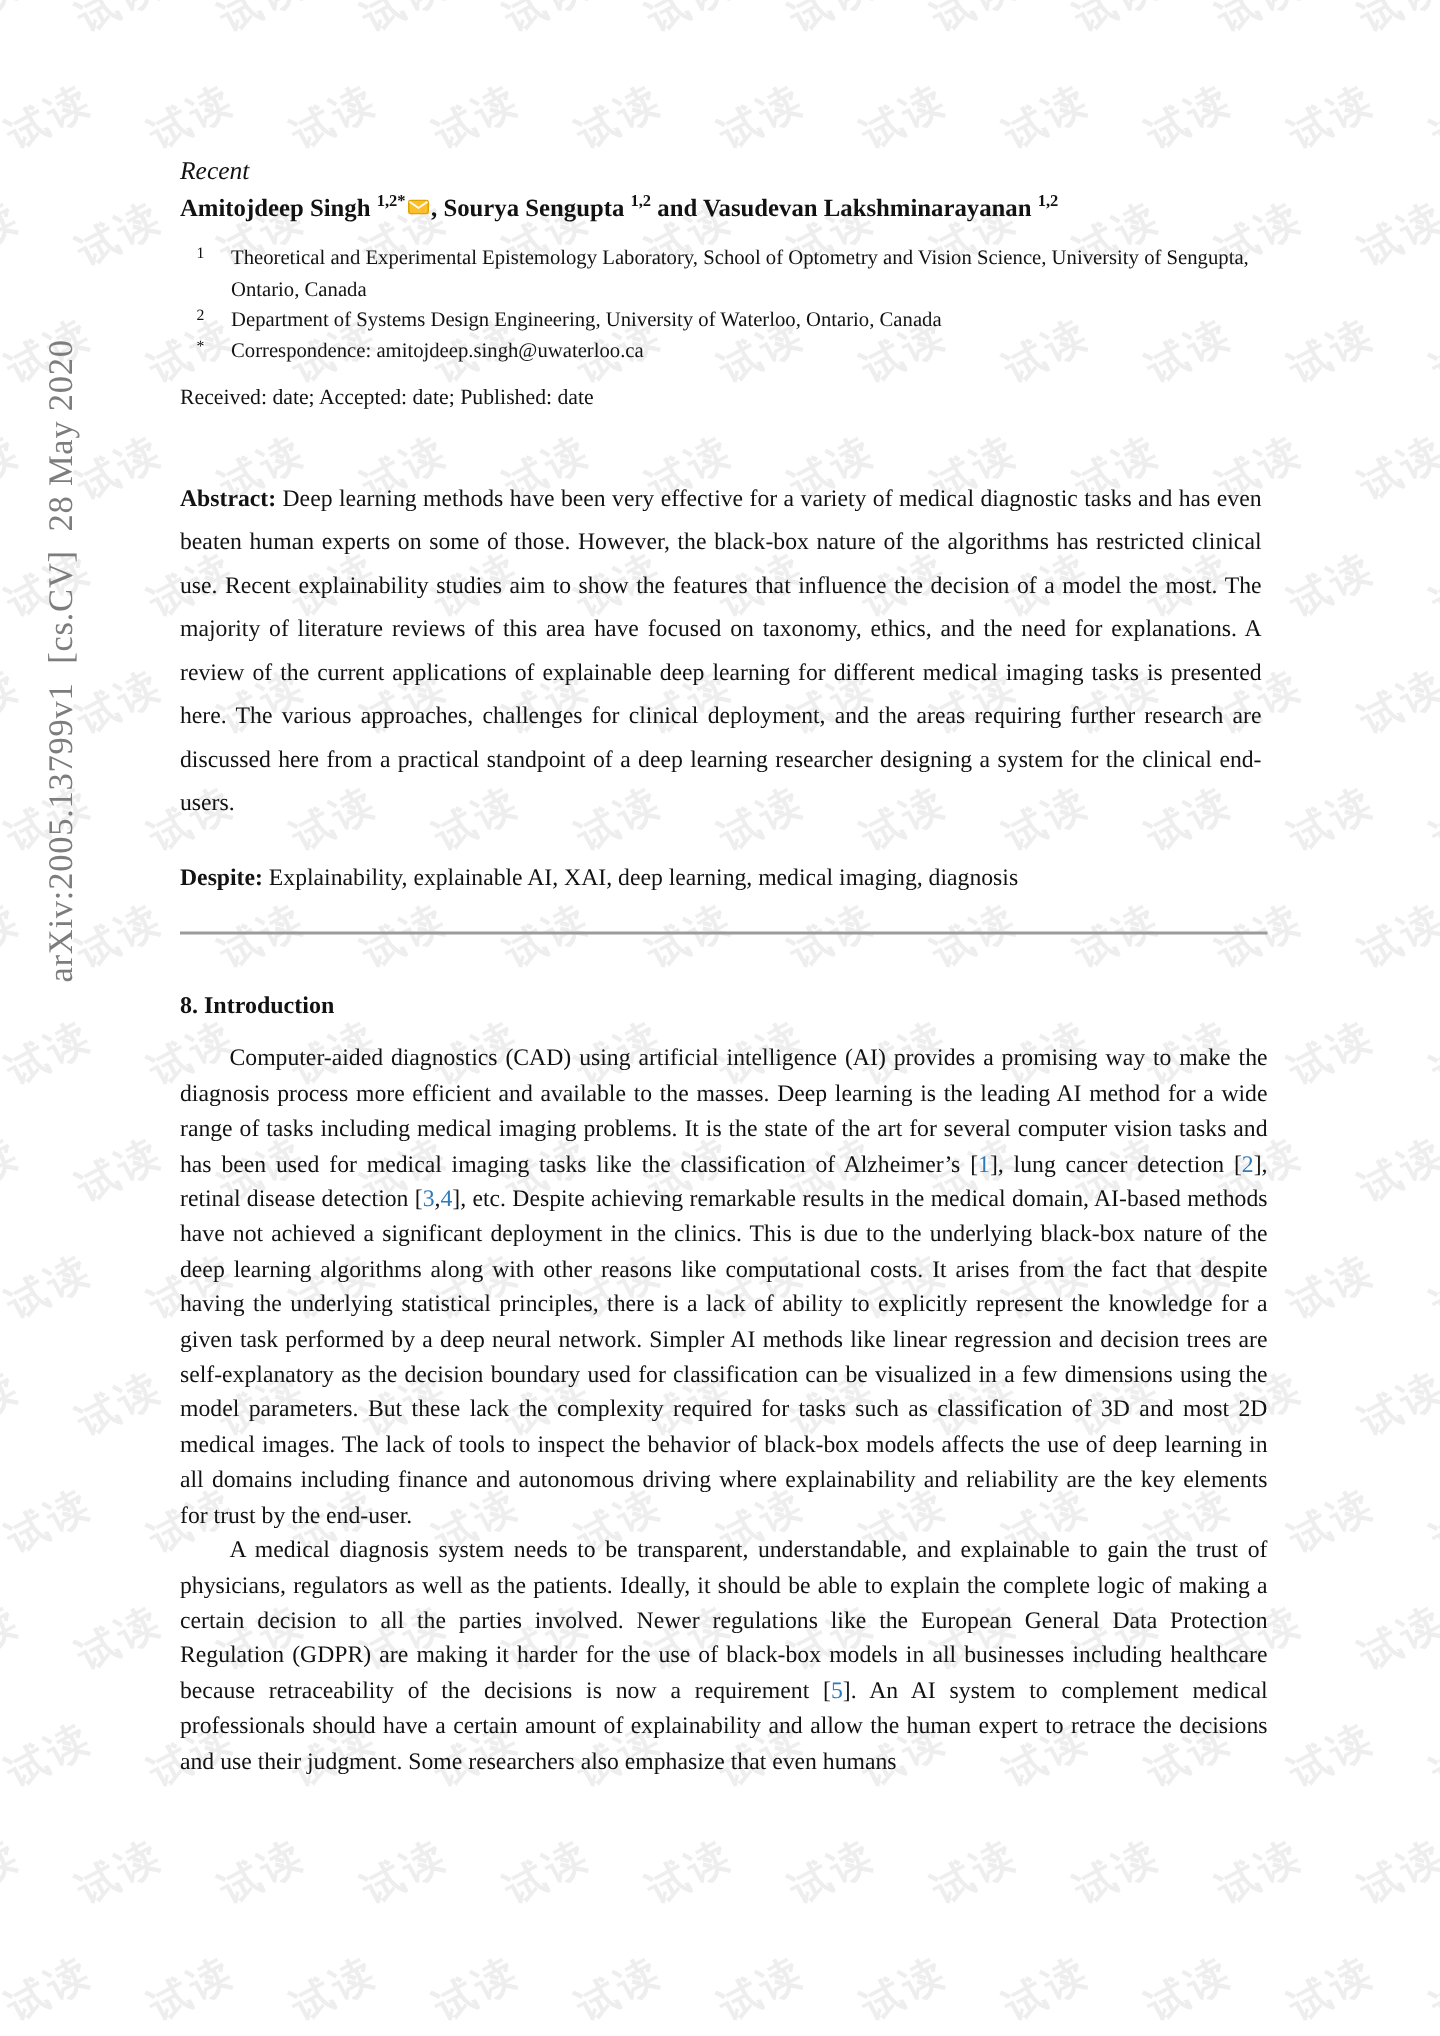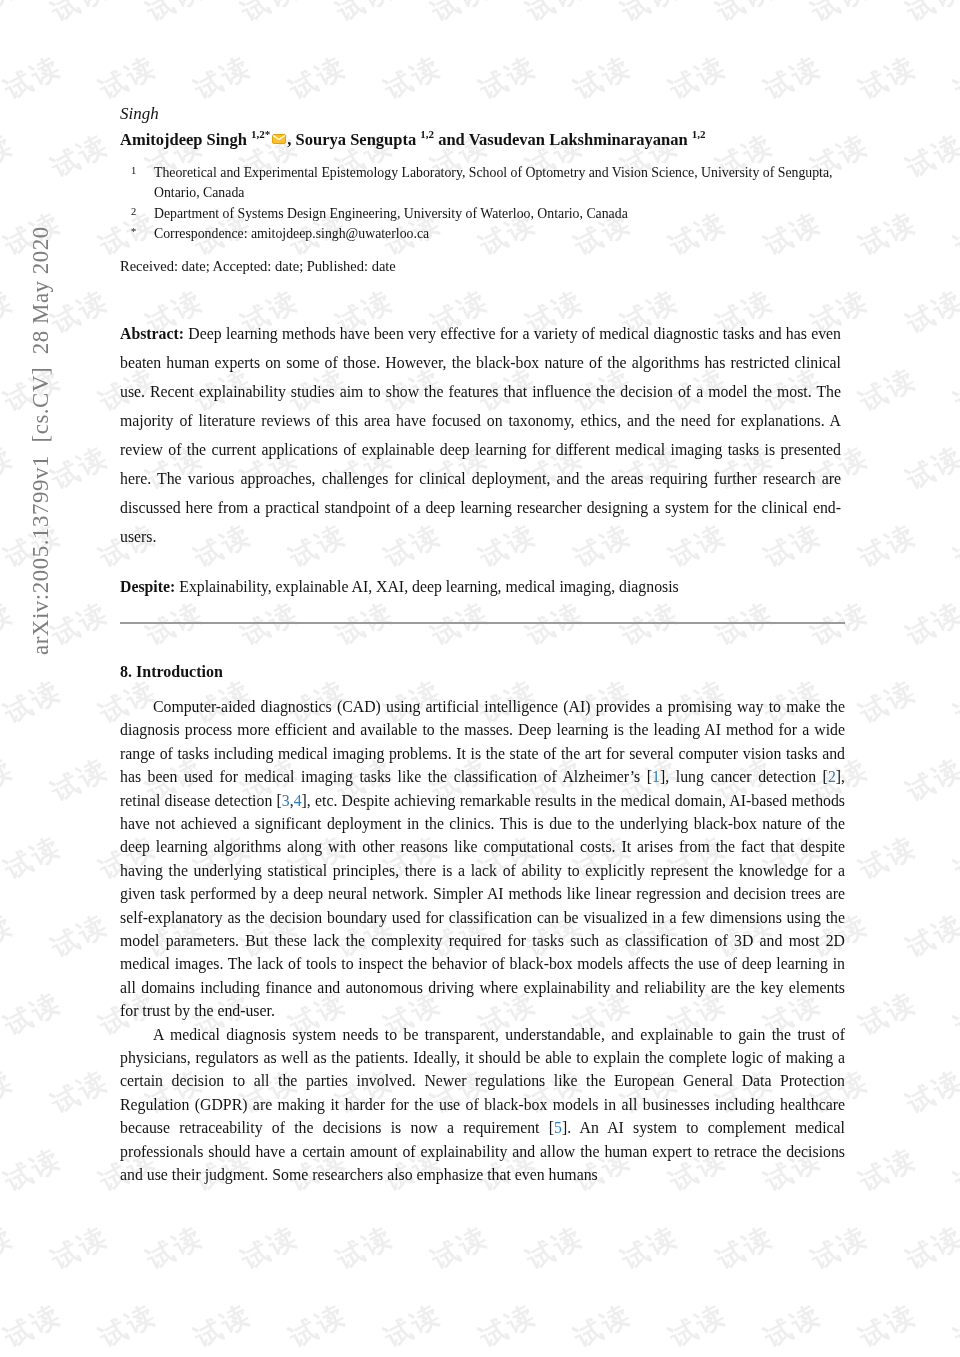--- a/index.html
+++ b/index.html
@@ -245,21 +245,21 @@
       <span class="wm" style="left: 858px; top: 1308px;">试读</span>
       <span class="wm" style="left: 953px; top: 1308px;">试读</span>
     </div>
 
   <div class="arxiv-wrap">
     <span class="arxiv-label">arXiv:2005.13799v1  [cs.CV]  28 May 2020</span>
   </div>
 
   <div class="content">
 
-    <p class="review">Singh</p>
+    <p class="review">Recent</p>
 
 
     <p class="authors"><span>Amitojdeep Singh </span><sup>1,2*</sup><span class="env"><svg width="14" height="10" viewBox="0 0 14 10">
             <rect x="0.5" y="0.5" width="13" height="9" rx="1.6" fill="#FDBF2D" stroke="#E0A400"></rect>
             <path d="M1 1.5 L7 5.6 L13 1.5" fill="none" stroke="#ffffff" stroke-width="1.2"></path>
           </svg></span><span>, </span><span>Sourya Sengupta </span><sup>1,2</sup><span> and </span><span>Vasudevan Lakshminarayanan </span><sup>1,2</sup></p>
 
     <div class="affs">
         <div class="aff-row">
           <span class="aff-marker">1</span>

